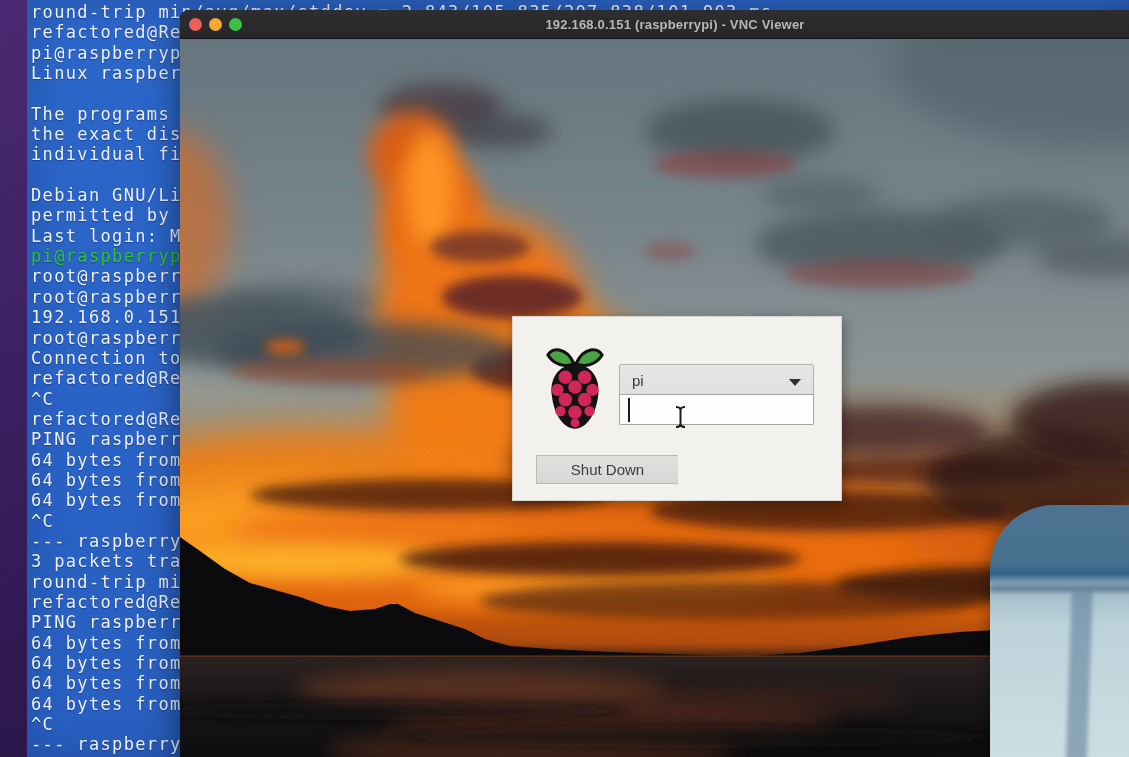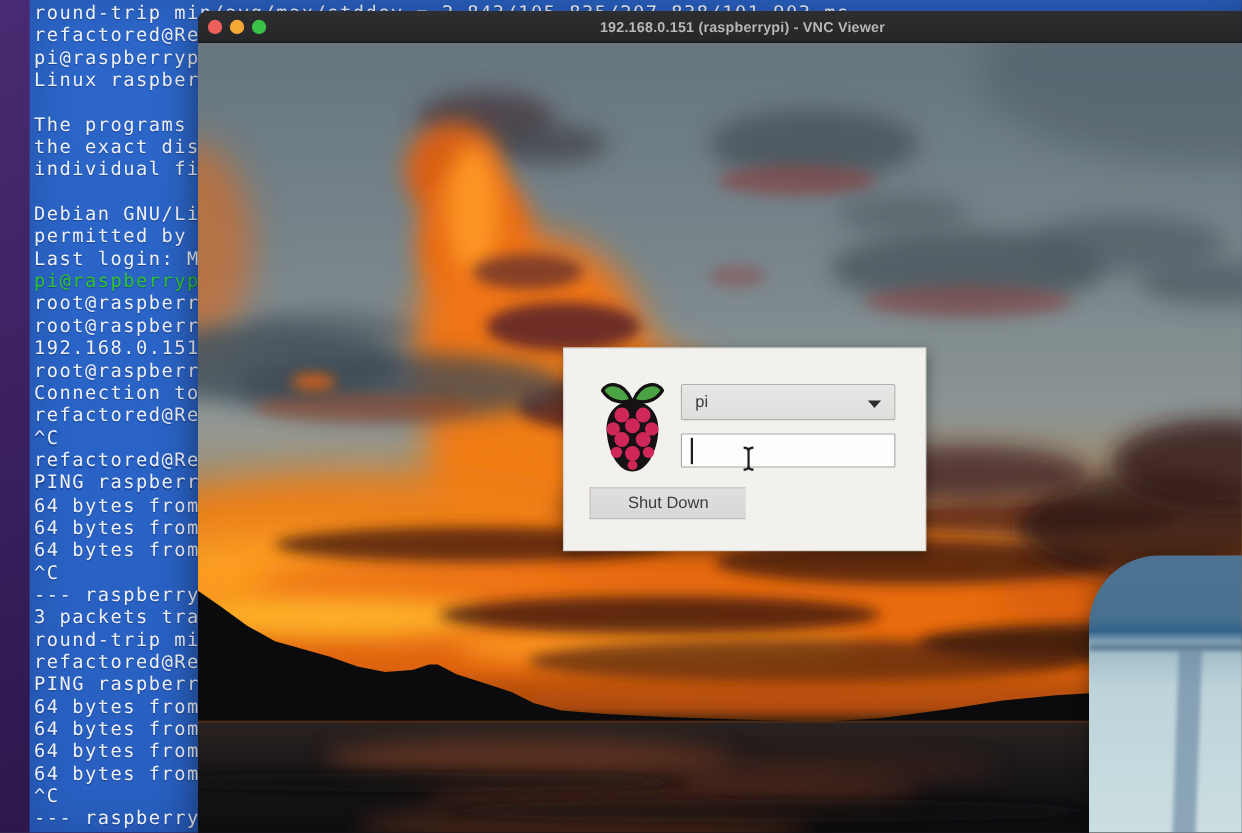--- a/index.html
+++ b/index.html
@@ -53,42 +53,42 @@
   #wallpaper{position:absolute;left:0;top:0;}
 
   
   #login-dialog{
     position:absolute;left:332px;top:277px;width:330px;height:185px;
     background:#f2f1ee;border:1px solid #d7d5d0;box-sizing:border-box;
     box-shadow:2px 4px 12px rgba(0,0,0,.35);
   }
   #rpi-logo{position:absolute;left:31px;top:26px;}
   #username-dropdown{
-    position:absolute;left:106px;top:32px;width:195px;height:33px;box-sizing:border-box;
+    position:absolute;left:106px;top:47px;width:195px;height:33px;box-sizing:border-box;
     background:linear-gradient(180deg,#e9e7e5,#e0dedc);
     border:1px solid #b3b1af;border-radius:2px;
     font-size:15px;color:#3a3a3a;line-height:31px;padding-left:12px;
   }
   #dropdown-arrow{
     position:absolute;right:12px;top:14px;width:0;height:0;
     border-left:6px solid transparent;border-right:6px solid transparent;
     border-top:7px solid #2f2f2f;
   }
   #password-field{
     position:absolute;left:106px;top:77px;width:195px;height:31px;box-sizing:border-box;
     background:#fdfdfd;border:1px solid #a9a7a5;border-radius:1px;
     font-size:15px;color:#222;padding:0 8px;outline:none;
     font-family:"Liberation Sans",sans-serif;
   }
   #text-caret{
     position:absolute;left:115px;top:81px;width:1.6px;height:24px;background:#1a1a1a;
   }
   #mouse-ibeam{position:absolute;left:160px;top:88px;}
   .dlg-btn{
-    position:absolute;top:126px;height:29px;box-sizing:border-box;
+    position:absolute;top:138px;height:29px;box-sizing:border-box;
     background:linear-gradient(180deg,#e2e0de,#d9d7d5);
     border:1px solid #bcbab8;
     text-align:center;font-size:15px;color:#3c3c3c;line-height:27px;
   }
   #shutdown-btn{left:23px;width:142px;border-right:none;}
   #login-btn{left:164px;width:138px;}
 
   
   #camera-overlay{
     position:absolute;left:990px;top:505px;width:200px;height:300px;

